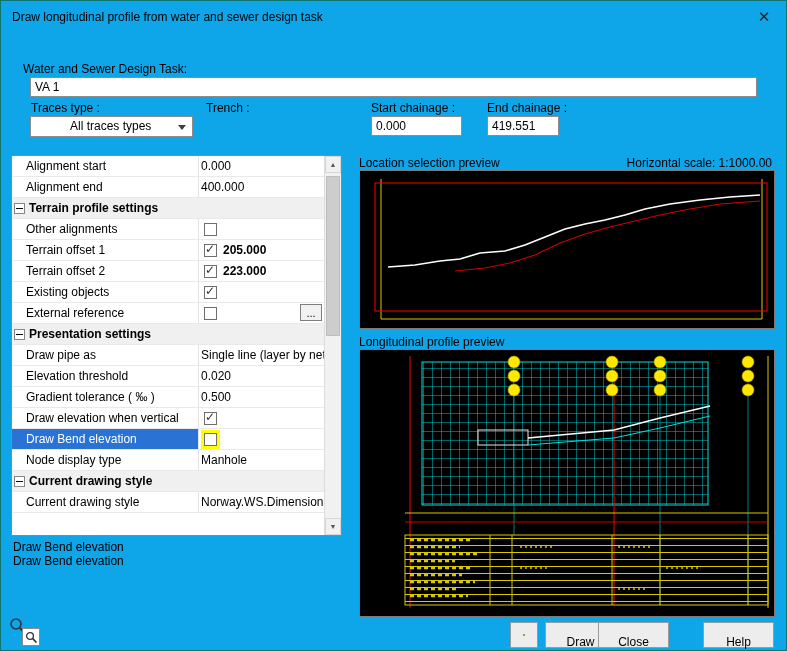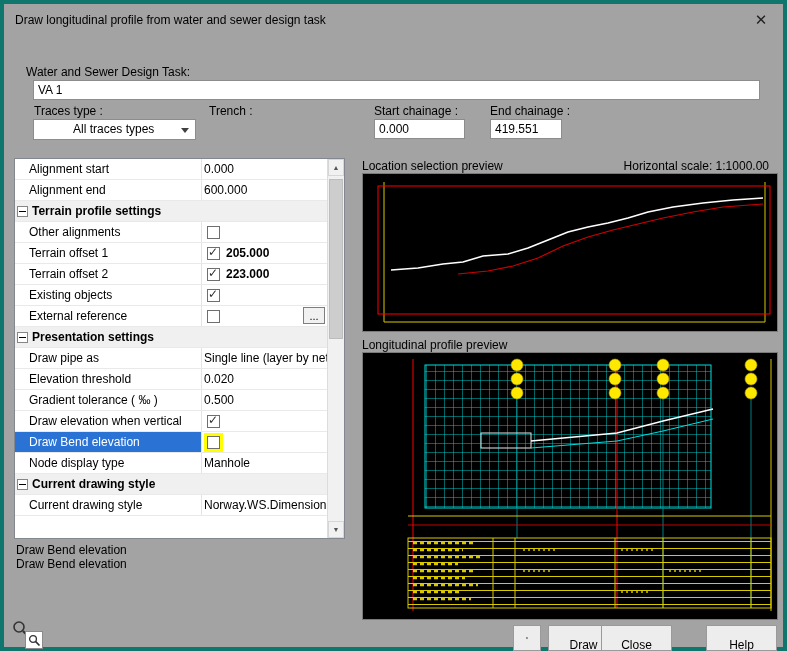--- a/index.html
+++ b/index.html
@@ -1,18 +1,18 @@
 <!DOCTYPE html>
 <html style="--sel-color: #2a72d4; --hl-color: #ffff00;"><head>
 <meta charset="utf-8">
 <style>
   html,body{margin:0;padding:0;}
   body{width:787px;height:651px;overflow:hidden;background:#fff;
        font-family:"Liberation Sans","DejaVu Sans",sans-serif;font-size:12px;color:#000;}
-  .dialog{position:relative;width:787px;height:651px;background:#a3a3a3;border:4px solid #0f766e;box-sizing:border-box;}
+  .dialog{position:relative;width:787px;height:651px;background:#0ea5e9;border:1px solid #0f766e;box-sizing:border-box;}
   .title{position:absolute;left:11px;top:9px;font-size:12px;}
   .close{position:absolute;right:12px;top:6px;width:20px;height:20px;text-align:center;line-height:20px;font-size:15px;color:#222;cursor:pointer;}
   .lbl{position:absolute;white-space:nowrap;}
   .tb{position:absolute;box-sizing:border-box;border:1px solid #8c8c8c;background:#fff;font-family:inherit;font-size:12px;padding:0 4px;height:20px;}
   .combo{position:absolute;box-sizing:border-box;height:21px;border:1px solid #8c8c8c;background:#fff;line-height:19px;padding-left:6px;cursor:default;}
   .combo .arrow{position:absolute;right:6px;top:8px;width:0;height:0;border-left:4px solid transparent;border-right:4px solid transparent;border-top:5px solid #404040;}
 
   
   .pg{position:absolute;left:10px;top:154px;width:331px;height:381px;border:1px solid #828790;background:#fff;box-sizing:border-box;display:flex;}
   .pg-rows{width:312px;overflow:hidden;}
@@ -81,21 +81,21 @@
           <div class="pg-gutter"></div>
           <div class="pg-label">Alignment start</div>
           <div class="pg-value">
             <span class="pg-valtext">0.000</span>
           </div>
         </div>
         <div class="pg-row property">
           <div class="pg-gutter"></div>
           <div class="pg-label">Alignment end</div>
           <div class="pg-value">
-            <span class="pg-valtext">600.000</span>
+            <span class="pg-valtext">400.000</span>
           </div>
         </div>
         <div class="pg-row category">
           <span class="expander"></span>
           <span class="cat-label">Terrain profile settings</span>
         </div>
         <div class="pg-row property">
           <div class="pg-gutter"></div>
           <div class="pg-label">Other alignments</div>
           <div class="pg-value">

